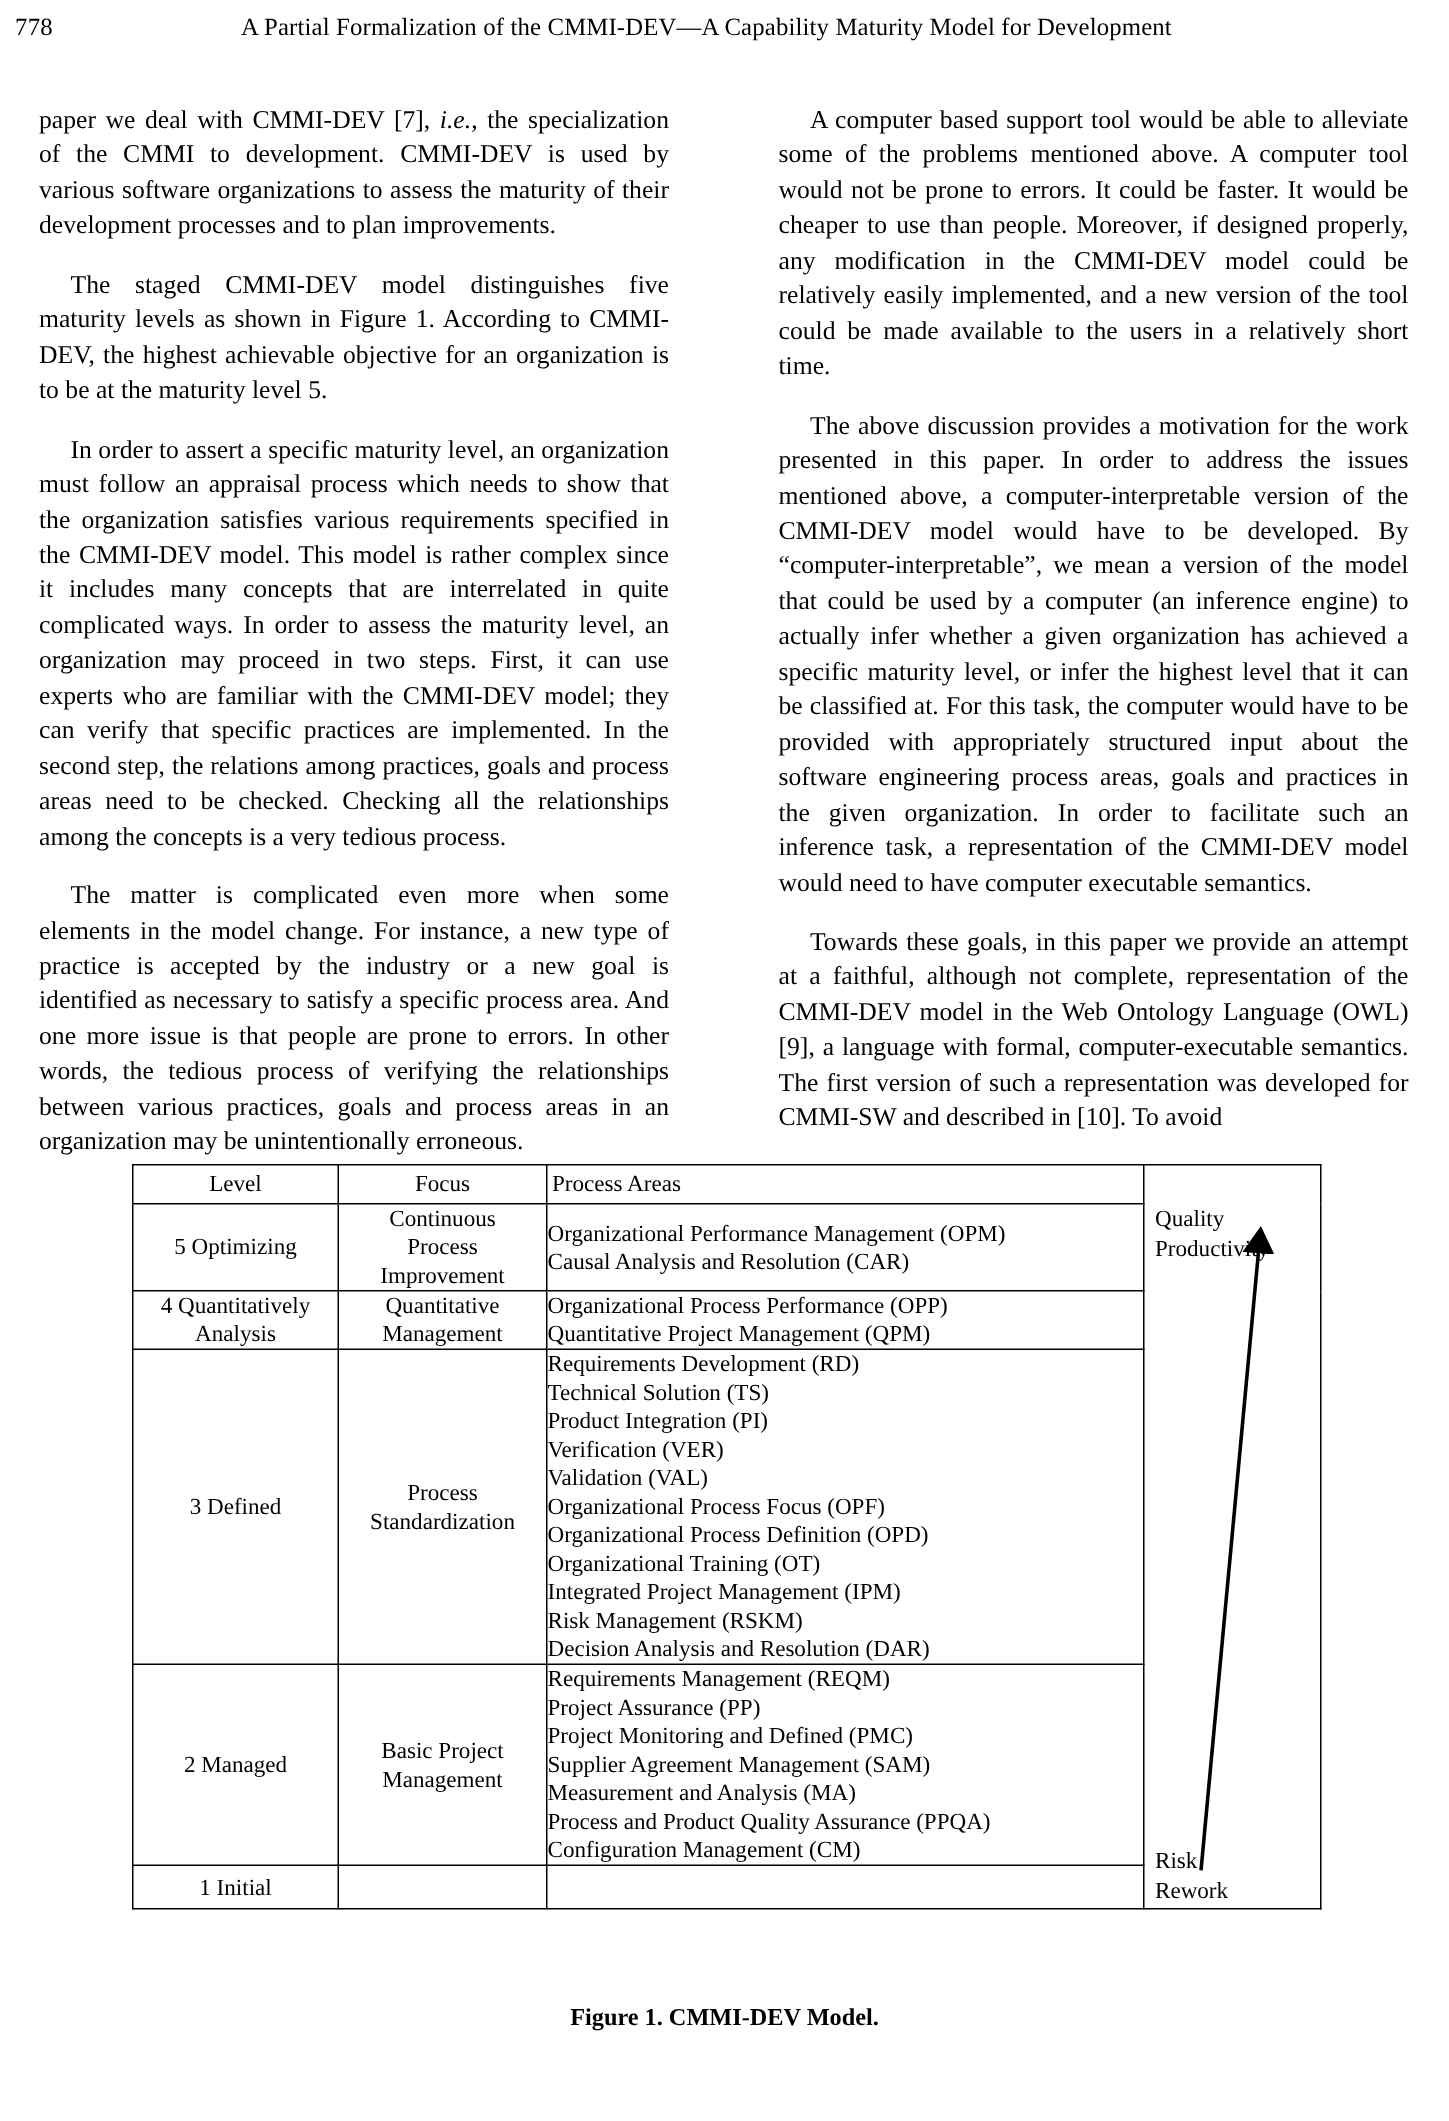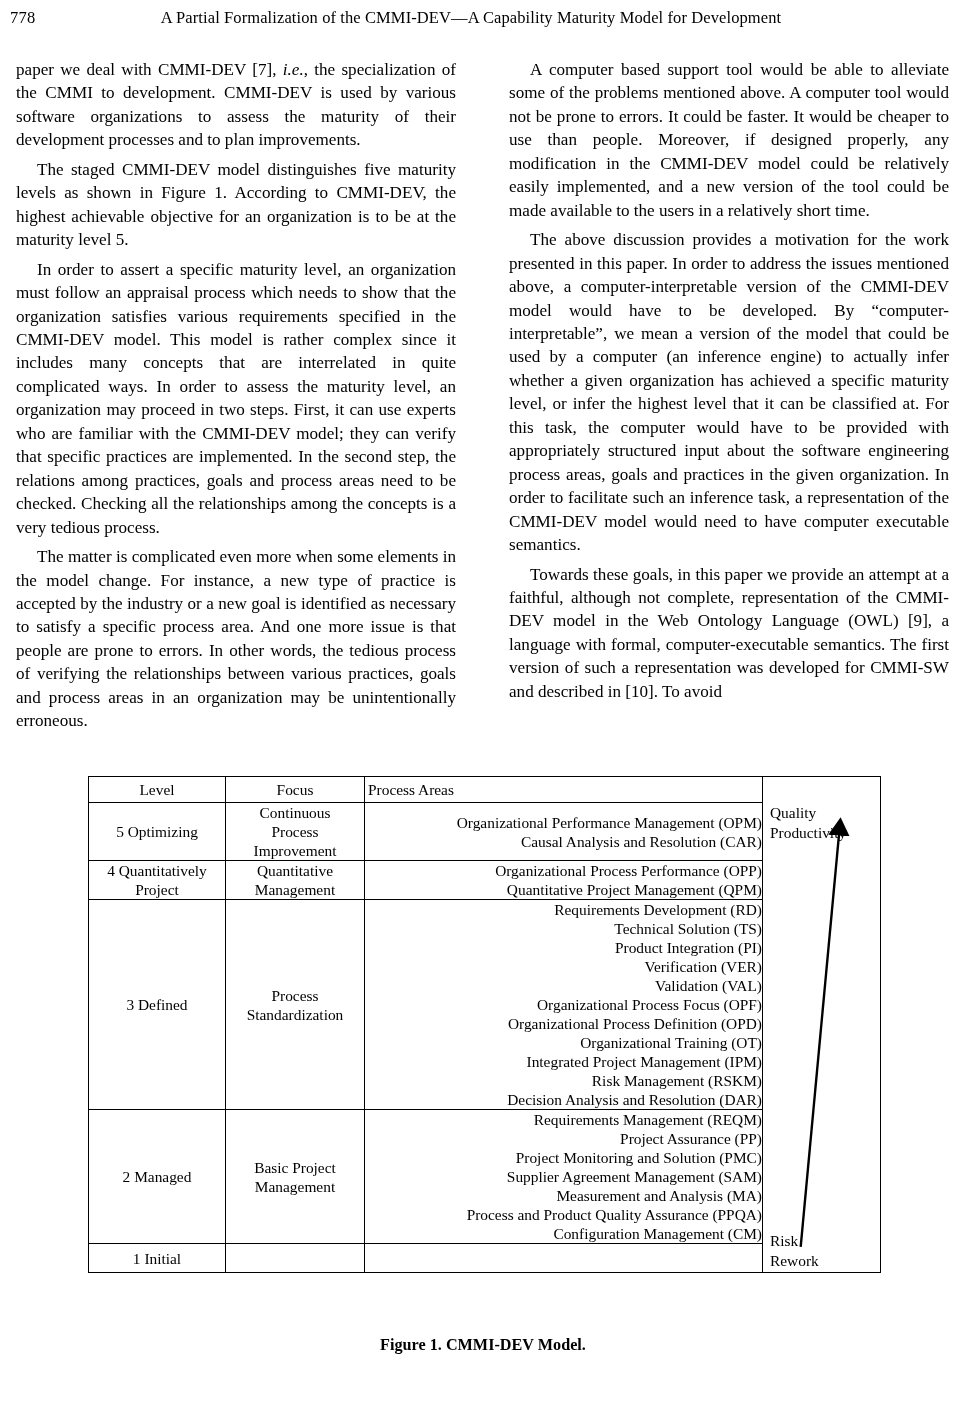--- a/index.html
+++ b/index.html
@@ -54,21 +54,21 @@
     left: 10px;
     top: 52px;
     width: 946px;
     display: flex;
     gap: 41px;
   }
   .col {
     width: 452px;
   }
   .col p {
-    margin: 6px;
+    margin: 16px;
     font-size: 17.1px;
     line-height: 23.45px;
     text-align: justify;
     text-justify: inter-word;
     hyphens: manual;
     text-indent: 0;
   }
   .col p.indent {
     text-indent: 21px;
   }
@@ -101,21 +101,21 @@
   }
   td.lvl {
     text-align: center;
     padding: 4px 3px;
   }
   td.focus {
     text-align: center;
     padding: 4px 3px;
   }
   td.pa {
-    text-align: right;
+    text-align: left;
     padding: 3px 0 3px 4px;
     vertical-align: middle;
   }
   td.pa .pa-line { display: block; white-space: nowrap; }
 
   
   tr.hdr td { padding: 3px 3px; }
   tr.hdr td.lvl, tr.hdr td.focus { text-align: center; }
   tr.hdr td.pa { text-align: left; }
 
@@ -257,21 +257,21 @@
           </td>
           <td class="pa">
             <span class="pa-line">Organizational Performance Management (OPM)</span>
             <span class="pa-line">Causal Analysis and Resolution (CAR)</span>
           </td>
         </tr>
 
         <tr>
           <td class="lvl">
             <span>4 Quantitatively</span><br>
-            <span>Project</span>
+            <span>Analysis</span>
           </td>
           <td class="focus">
             <span>Quantitative</span><br>
             <span>Management</span>
           </td>
           <td class="pa">
             <span class="pa-line">Organizational Process Performance (OPP)</span>
             <span class="pa-line">Quantitative Project Management (QPM)</span>
           </td>
         </tr>
@@ -299,21 +299,21 @@
 
         <tr>
           <td class="lvl">2 Managed</td>
           <td class="focus">
             <span>Basic Project</span><br>
             <span>Management</span>
           </td>
           <td class="pa">
             <span class="pa-line">Requirements Management (REQM)</span>
             <span class="pa-line">Project Assurance (PP)</span>
-            <span class="pa-line">Project Monitoring and Solution (PMC)</span>
+            <span class="pa-line">Project Monitoring and Defined (PMC)</span>
             <span class="pa-line">Supplier Agreement Management (SAM)</span>
             <span class="pa-line">Measurement and Analysis (MA)</span>
             <span class="pa-line">Process and Product Quality Assurance (PPQA)</span>
             <span class="pa-line">Configuration Management (CM)</span>
           </td>
         </tr>
 
         <tr>
           <td class="lvl empty">1 Initial</td>
           <td class="focus empty"></td>

